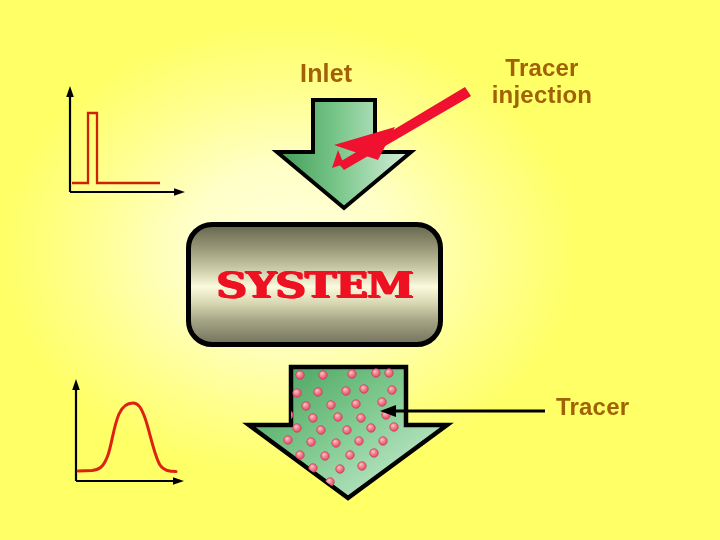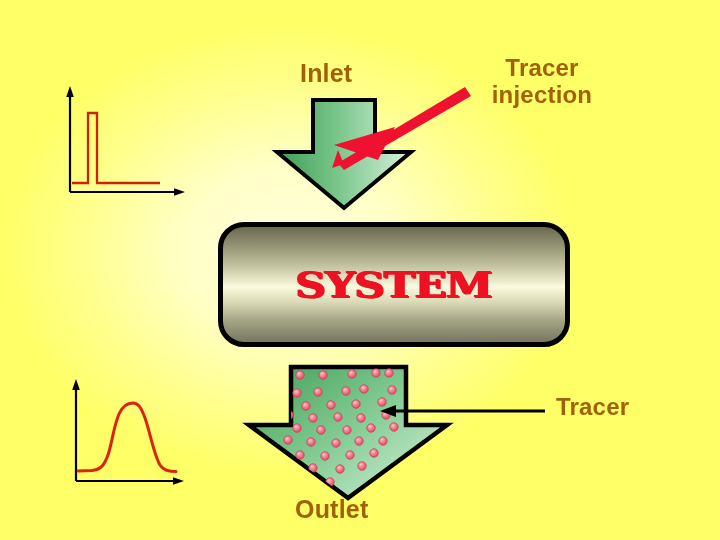--- a/index.html
+++ b/index.html
@@ -45,36 +45,35 @@
     position: absolute;
     left: 0; top: 0;
     width: 720px; height: 540px;
     overflow: visible;
   }
 
   
   #system-box {
     position: absolute;
     left: 186px; top: 222px;
-    width: 352px; height: 125px;
+    width: 257px; height: 125px;
     border: 5px solid #000000;
     border-radius: 26px;
     box-sizing: border-box;
     background: linear-gradient(to bottom,
         #6a6a52 0%,
         #8d8d6e 14%,
         #c9c9a6 36%,
         #fbfbdd 52%,
         #d8d8b4 66%,
         #a3a384 82%,
         #777760 100%);
     display: flex;
     align-items: center;
     justify-content: center;
-    margin-left: 32px;
   }
   #system-text {
     font-family: "DejaVu Serif", serif;
     font-weight: bold;
     font-size: 38px;
     color: #ee1122;
     letter-spacing: -1px;
     transform: scaleX(1.12) scaleY(0.92);
     text-shadow: 1px 1px 0 #ee1122, -1px 0 0 #ee1122, 0 1px 0 #ee1122;
   }
@@ -197,20 +196,19 @@
       <polygon points="380,411 396,405 396,417" fill="#000000"></polygon>
     </g>
   </svg>
 
   <div id="system-box">
     <span id="system-text">SYSTEM</span>
   </div>
 
   <div class="label" id="label-inlet">Inlet</div>
 
-  <div class="label" id="label-outlet">Outlet</div>
 
   <div class="label" id="label-tracer">Tracer</div>
 
   <div class="label" id="label-tracer-injection">Tracer
 injection</div>
 
 </div>
 
 </body></html>

